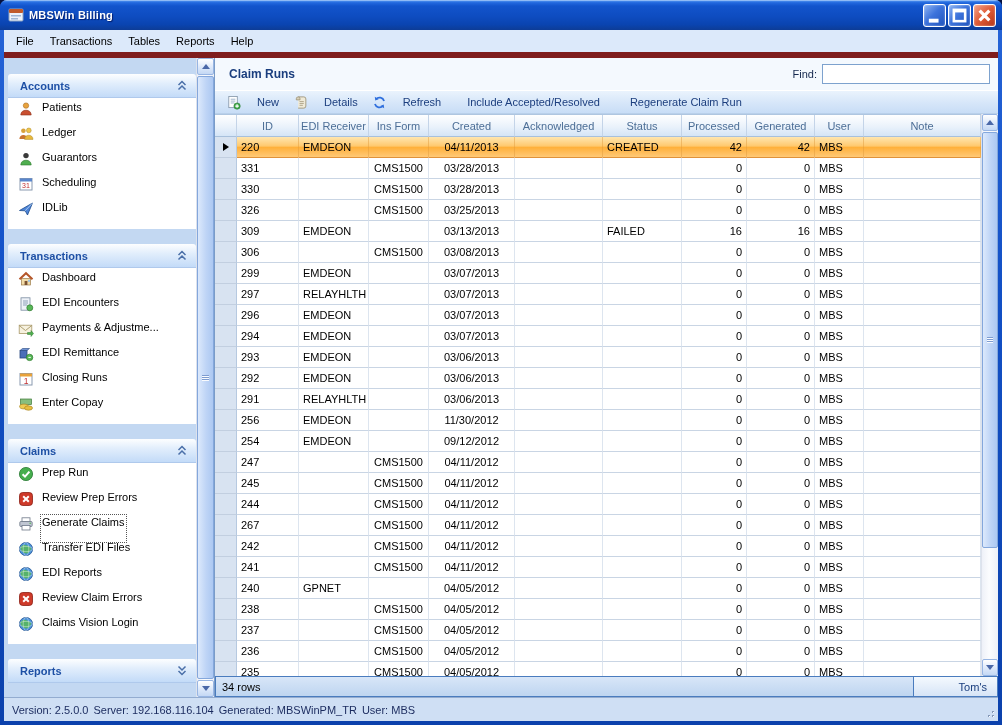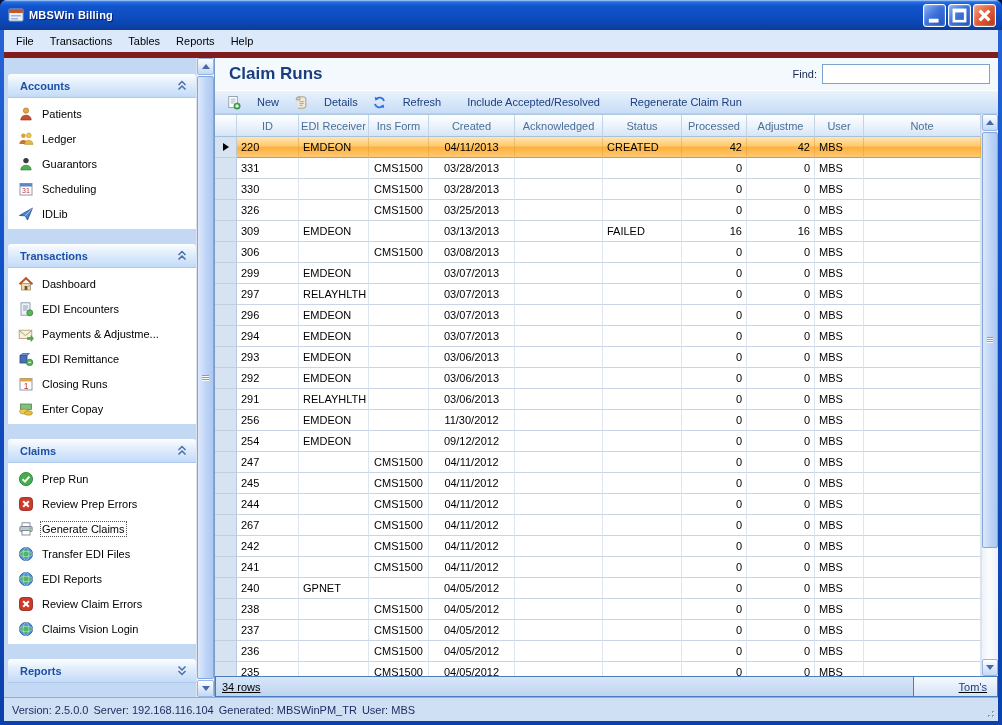--- a/index.html
+++ b/index.html
@@ -28,42 +28,42 @@
   .content{flex:1;display:flex;min-height:0;background:#C3D8F2;padding-left:4px;}
   
   .sidebar{width:188px;flex:0 0 auto;padding-top:16px;}
   .nav-section{margin-bottom:15px;}
   .sec-header{height:23px;display:flex;align-items:center;padding:0 8px 0 12px;
               border-radius:3px 3px 0 0;
               background:linear-gradient(180deg,#FDFEFF 0%,#E2EEFC 40%,#C3DBF8 100%);
               color:#1E50A5;font-weight:bold;border-bottom:1px solid #AFC9EC;}
   .sec-header .sec-label{flex:1;}
   .sec-body{background:#fff;padding:3px 0;}
-  .nav-item{height:25px;display:flex;align-items:center;padding-left:10px;gap:8px;color:#000;}
+  .nav-item{height:25px;display:flex;padding-left:10px;gap:8px;color:#000;}
   .nav-item .icon{width:16px;height:16px;flex:0 0 auto;}
   .nav-item .nav-label.focused{outline:1px dotted #555;outline-offset:1px;}
   .chev{width:12px;height:13px;}
   
   .sb{position:relative;background:linear-gradient(90deg,#EEF1F8 0%,#FBFCFE 45%,#EDF0F7 100%);
       border-left:1px solid #DDE2EC;}
   .nav-scrollbar{width:17px;flex:0 0 auto;}
   .sb .arr{position:absolute;left:0;right:0;height:17px;border:1px solid #97B5E3;border-radius:2px;
            background:linear-gradient(180deg,#FFFFFF 0%,#DCE8FA 55%,#C4D8F4 100%);
            display:flex;align-items:center;justify-content:center;box-sizing:border-box;}
   .sb .arr.up{top:0;} .sb .arr.dn{bottom:0;}
   .tri-up{width:0;height:0;border-left:4px solid transparent;border-right:4px solid transparent;border-bottom:5px solid #4A68A8;}
   .tri-dn{width:0;height:0;border-left:4px solid transparent;border-right:4px solid transparent;border-top:5px solid #4A68A8;}
   .sb .thumb{position:absolute;left:0;right:0;border:1px solid #84A7DC;border-radius:2px;box-sizing:border-box;
              background:linear-gradient(90deg,#DCE9FC 0%,#BED4F6 55%,#ACC8F2 100%);}
   .sb .thumb::after{content:"";position:absolute;left:4px;right:4px;top:50%;margin-top:-3px;height:6px;
              background:repeating-linear-gradient(180deg,#7E9CD0 0 1px,rgba(255,255,255,.9) 1px 2px);}
   
   .main{flex:1;display:flex;flex-direction:column;min-width:0;border-left:1px solid #7A9CC8;background:#F2F7FD;}
   .main-header{height:32px;display:flex;align-items:center;background:#F4F9FE;}
-  .page-title{font-size:17px;font-weight:bold;color:#1A3E7E;margin-left:14px;flex:1;}
+  .page-title{font-size:12px;font-weight:bold;color:#1A3E7E;margin-left:14px;flex:1;}
   .find-label{color:#15284E;margin-right:5px;}
   .find-input{width:160px;height:18px;border:1px solid #7DA2CE;margin-right:8px;font:11px "Liberation Sans",sans-serif;padding:0 3px;background:#fff;}
   .toolbar{height:22px;display:flex;align-items:center;padding-left:4px;
            background:linear-gradient(180deg,#EAF3FD 0%,#D6E6F9 55%,#C8DDF6 100%);
            border-top:1px solid #fff;border-bottom:1px solid #B9D0EA;}
   .tbtn{display:flex;align-items:center;gap:16px;padding:0 7px;color:#1C3E7E;height:20px;}
   .tbtn .icon{width:15px;height:15px;}
   #toolbar .tbtn:nth-child(4){margin-left:12px;}
   #toolbar .tbtn:nth-child(5){margin-left:16px;}
   
@@ -77,21 +77,21 @@
   .cell{display:flex;align-items:center;padding:0 4px;border-right:1px solid #DDE5EF;
         border-bottom:1px solid #C9D5E4;color:#000;white-space:nowrap;overflow:hidden;background:#fff;}
   .cell.c{justify-content:center;} .cell.r{justify-content:flex-end;}
   .ind{background:#D8E3F1;border-right:1px solid #B6C9E0;border-bottom:1px solid #C2CFE0;display:flex;align-items:center;justify-content:center;}
   .grow.selected .cell{background:linear-gradient(180deg,#FFE6B0 0%,#FFC96E 45%,#FFB03A 52%,#FFC977 100%);
         border-right-color:rgba(222,152,60,.45);border-bottom-color:#E0923A;}
   .grow.selected{box-shadow:inset 0 1px 0 #F4C987;}
   .sel-arrow{width:0;height:0;border-top:4px solid transparent;border-bottom:4px solid transparent;border-left:6px solid #000;}
   .grid-scrollbar{width:16px;flex:0 0 auto;}
   
-  .main-footer{height:21px;display:flex;text-decoration:underline;}
+  .main-footer{height:21px;display:flex;}
   .rows-strip{flex:1;display:flex;align-items:center;padding-left:6px;color:#000;
               border:1px solid #4A7CBE;border-right:none;
               background:linear-gradient(180deg,#D8E6F8 0%,#BED5F0 100%);}
   .toms{width:73px;display:flex;align-items:center;justify-content:flex-end;padding-right:10px;
         border:1px solid #4A7CBE;color:#1A3E7E;
         background:linear-gradient(180deg,#F4F9FE 0%,#D6E4F6 100%);}
   
   .statusbar{height:23px;display:flex;align-items:center;background:#CFDFF4;border-top:1px solid #93ACD0;
              color:#1A2A5E;padding-left:8px;position:relative;}
   .statusbar .seg{margin-right:5px;}
@@ -434,21 +434,21 @@
           <div class="grid" id="grid">
               <div class="grow ghead">
                 <div class="hcell"></div>
                 <div class="hcell">ID</div>
                 <div class="hcell">EDI Receiver</div>
                 <div class="hcell">Ins Form</div>
                 <div class="hcell">Created</div>
                 <div class="hcell">Acknowledged</div>
                 <div class="hcell">Status</div>
                 <div class="hcell">Processed</div>
-                <div class="hcell">Adjustme</div>
+                <div class="hcell">Generated</div>
                 <div class="hcell">User</div>
                 <div class="hcell">Note</div>
               </div>
               <div class="grow selected">
                 <div class="ind">
                   <span class="sel-arrow"></span>
                 </div>
                 <div class="cell l">220</div>
                 <div class="cell l">EMDEON</div>
                 <div class="cell c"></div>

